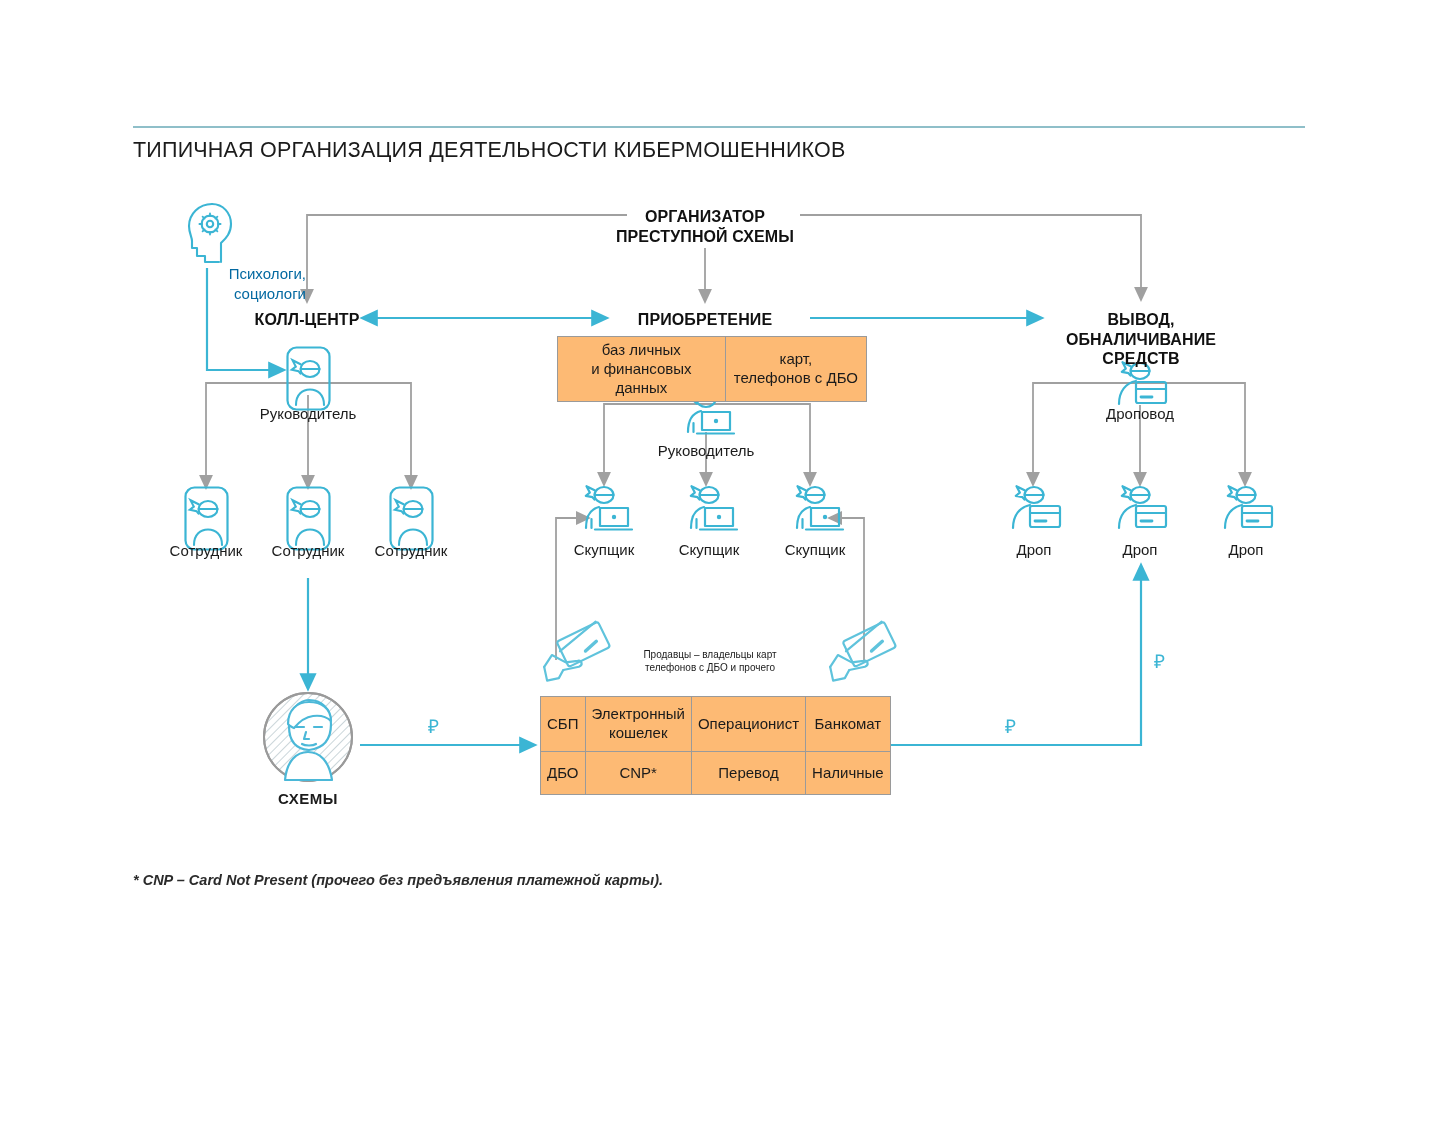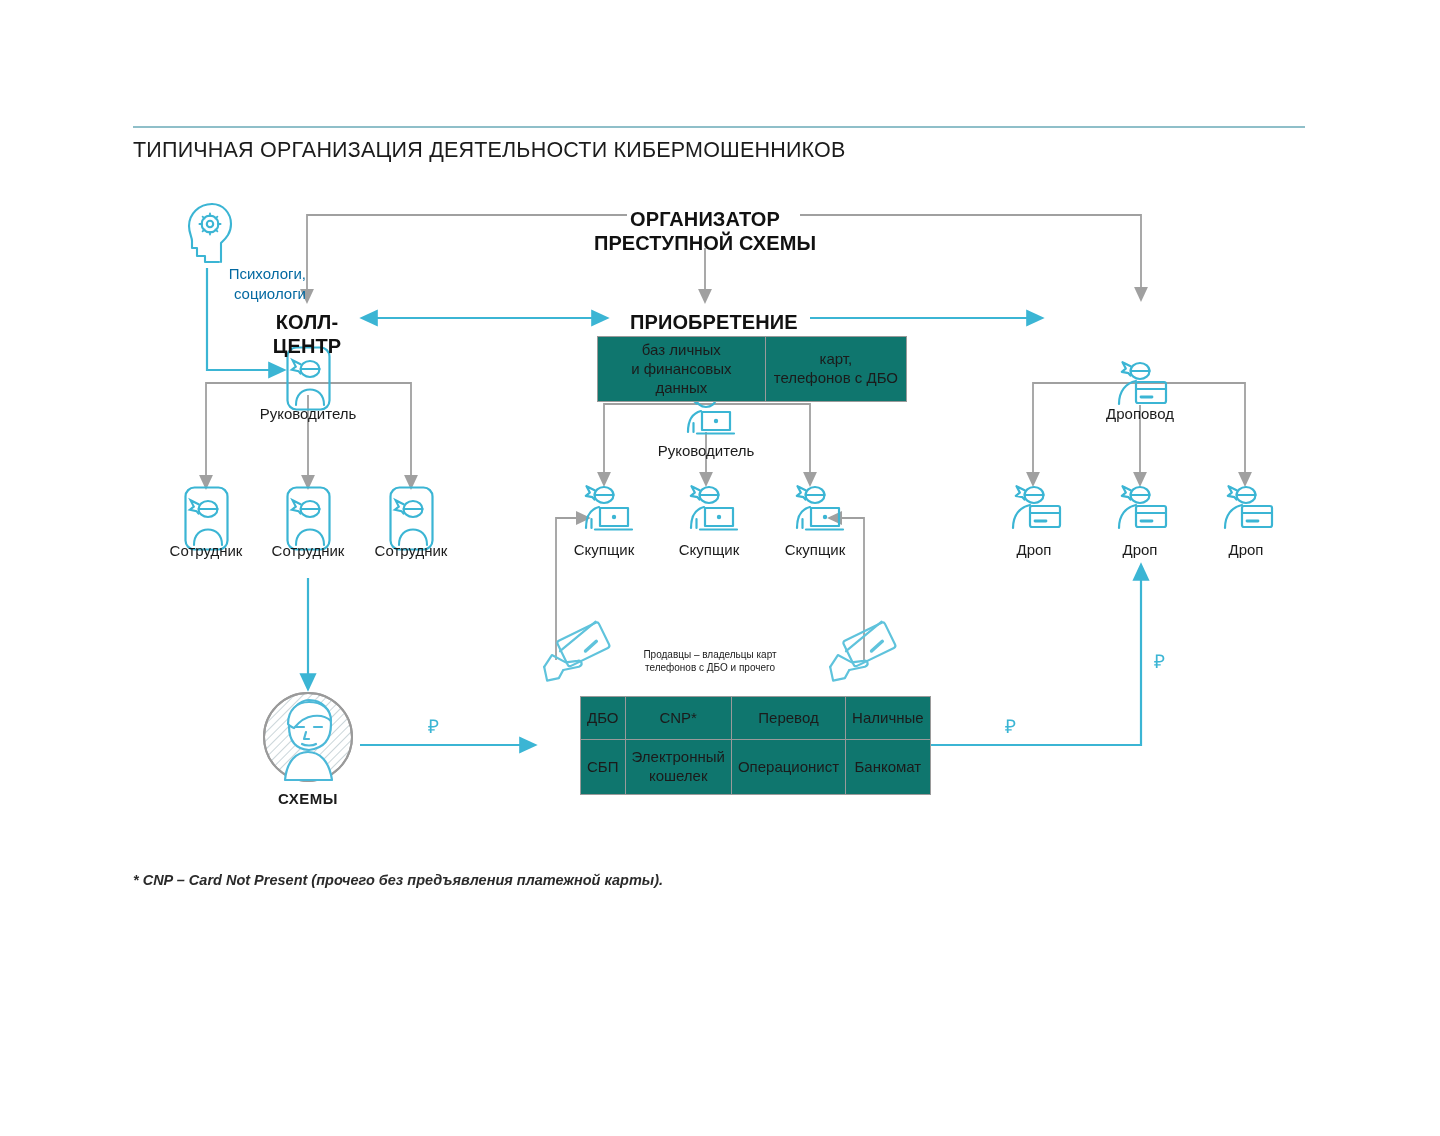--- a/index.html
+++ b/index.html
@@ -11,26 +11,26 @@
   #stage{position:absolute;left:0;top:0;width:1196px;height:1136px;}
   #svg-layer{position:absolute;left:0;top:0;width:1440px;height:1136px;}
 
   .hrule{position:absolute;left:133px;top:126px;width:1172px;height:2px;background:#8fbfc9;}
   .page-title{
     position:absolute;left:133px;top:138px;width:1100px;
     font-size:21.5px;letter-spacing:.2px;color:#1b1b1b;font-weight:400;
   }
 
   .lbl{position:absolute;text-align:center;line-height:1.22;}
-  .bold-hdr{font-weight:bold;font-size:20px;color:#111;letter-spacing:.1px;}
+  .bold-hdr{font-weight:bold;font-size:16px;color:#111;letter-spacing:.1px;}
   .cap{font-size:15px;color:#1b1b1b;text-align:center;}
   .cap-left{font-size:15px;color:#0369a1;text-align:right;line-height:1.35;}
   .victim-lbl{font-weight:bold;font-size:15px;letter-spacing:.5px;}
 
-  table.grid{position:absolute;border-collapse:collapse;background:#0f766e;margin-left:40px;}
+  table.grid{position:absolute;border-collapse:collapse;background:#fdba74;}
   table.grid td{
     border:1px solid #9a9a9a;text-align:center;vertical-align:middle;
     font-size:15px;color:#1b1b1b;line-height:1.25;padding:4px 6px;
   }
 
   .footnote{
     position:absolute;left:133px;top:872px;
     font-size:14.5px;font-style:italic;font-weight:bold;color:#2b2b2b;
   }
   .rub{position:absolute;font-size:19px;color:#3BB5D4;font-weight:400;}
@@ -267,20 +267,24 @@
     <span>ПРЕСТУПНОЙ СХЕМЫ</span>
   </div>
 
   <div class="lbl cap-left" style="left:166px;top:264px;width:140px;">
     <span>Психологи,</span><br>
     <span>социологи</span>
   </div>
 
   <div class="lbl bold-hdr" style="left:242px;top:310px;width:130px;">КОЛЛ-ЦЕНТР</div>
   <div class="lbl bold-hdr" style="left:630px;top:310px;width:150px;">ПРИОБРЕТЕНИЕ</div>
+  <div class="lbl bold-hdr" style="left:1035px;top:310px;width:212px;">
+    <span>ВЫВОД, ОБНАЛИЧИВАНИЕ</span><br>
+    <span>СРЕДСТВ</span>
+  </div>
 
   <div class="lbl cap" style="left:243px;top:405px;width:130px;">Руководитель</div>
   <div class="lbl cap" style="left:641px;top:442px;width:130px;">Руководитель</div>
   <div class="lbl cap" style="left:1075px;top:405px;width:130px;">Дроповод</div>
 
   <div class="lbl cap" style="left:156px;top:542px;width:100px;">Сотрудник</div>
   <div class="lbl cap" style="left:258px;top:542px;width:100px;">Сотрудник</div>
   <div class="lbl cap" style="left:361px;top:542px;width:100px;">Сотрудник</div>
 
   <div class="lbl cap" style="left:554px;top:541px;width:100px;">Скупщик</div>
@@ -309,34 +313,34 @@
         <span>карт,</span><br>
         <span>телефонов с ДБО</span>
       </td>
     </tr>
   </tbody>
     </table>
 
   <table class="grid" style="left:540px;top:696px;width:348px;">
     <tbody>
         <tr>
-      <td style="width:48px;height:34px;">ДБО</td>
-      <td style="width:104px;">CNP*</td>
-      <td style="width:112px;">Перевод</td>
-      <td style="width:84px;">Наличные</td>
-    </tr>
-    <tr>
       <td style="height:46px;">СБП</td>
       <td>
         <span>Электронный</span><br>
         <span>кошелек</span>
       </td>
       <td>Операционист</td>
       <td>Банкомат</td>
     </tr>
+    <tr>
+      <td style="width:48px;height:34px;">ДБО</td>
+      <td style="width:104px;">CNP*</td>
+      <td style="width:112px;">Перевод</td>
+      <td style="width:84px;">Наличные</td>
+    </tr>
   </tbody>
     </table>
 
   <div class="rub" style="left:428px;top:713px;">₽</div>
   <div class="rub" style="left:1005px;top:713px;">₽</div>
   <div class="rub" style="left:1154px;top:648px;">₽</div>
 
   <div class="footnote">* CNP – Card Not Present (прочего без предъявления платежной карты).</div>
 
 </div>

